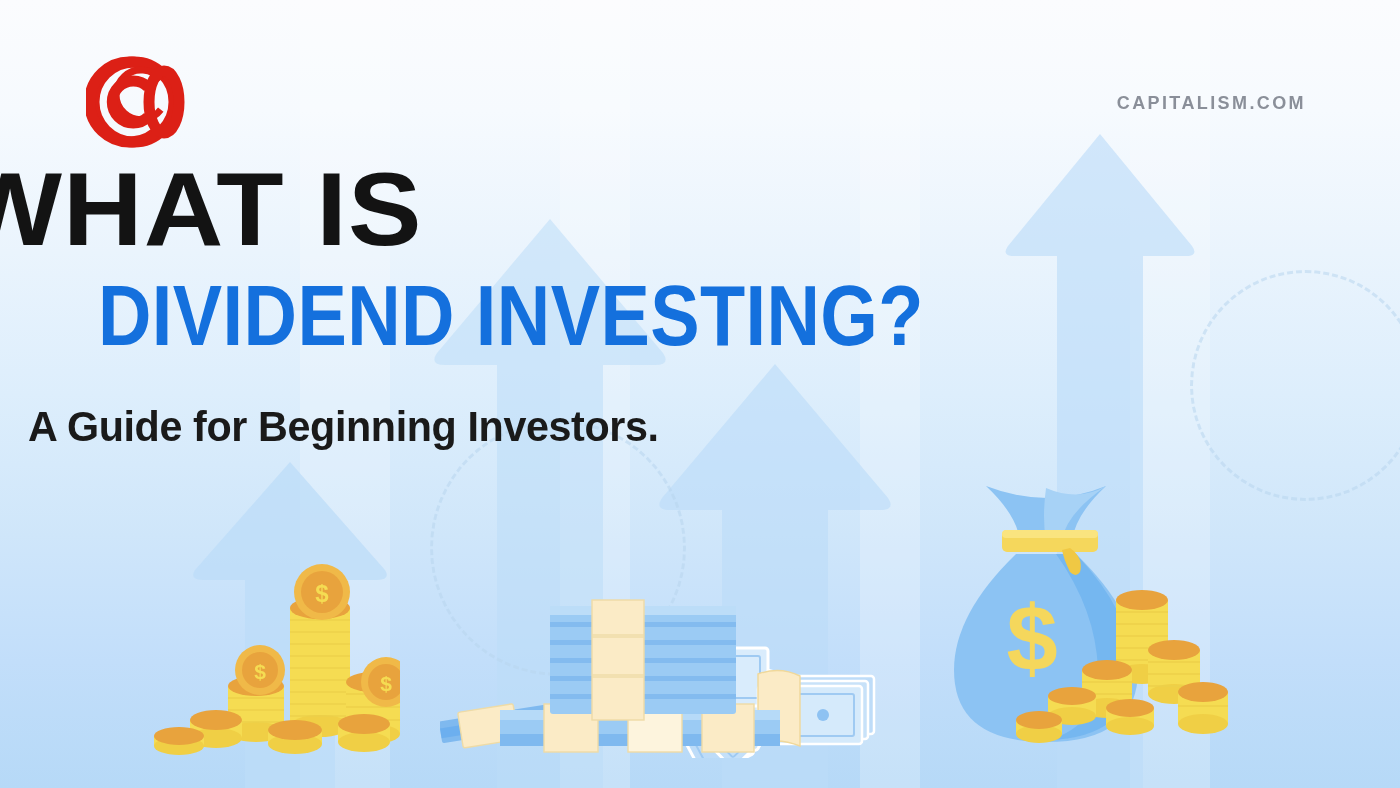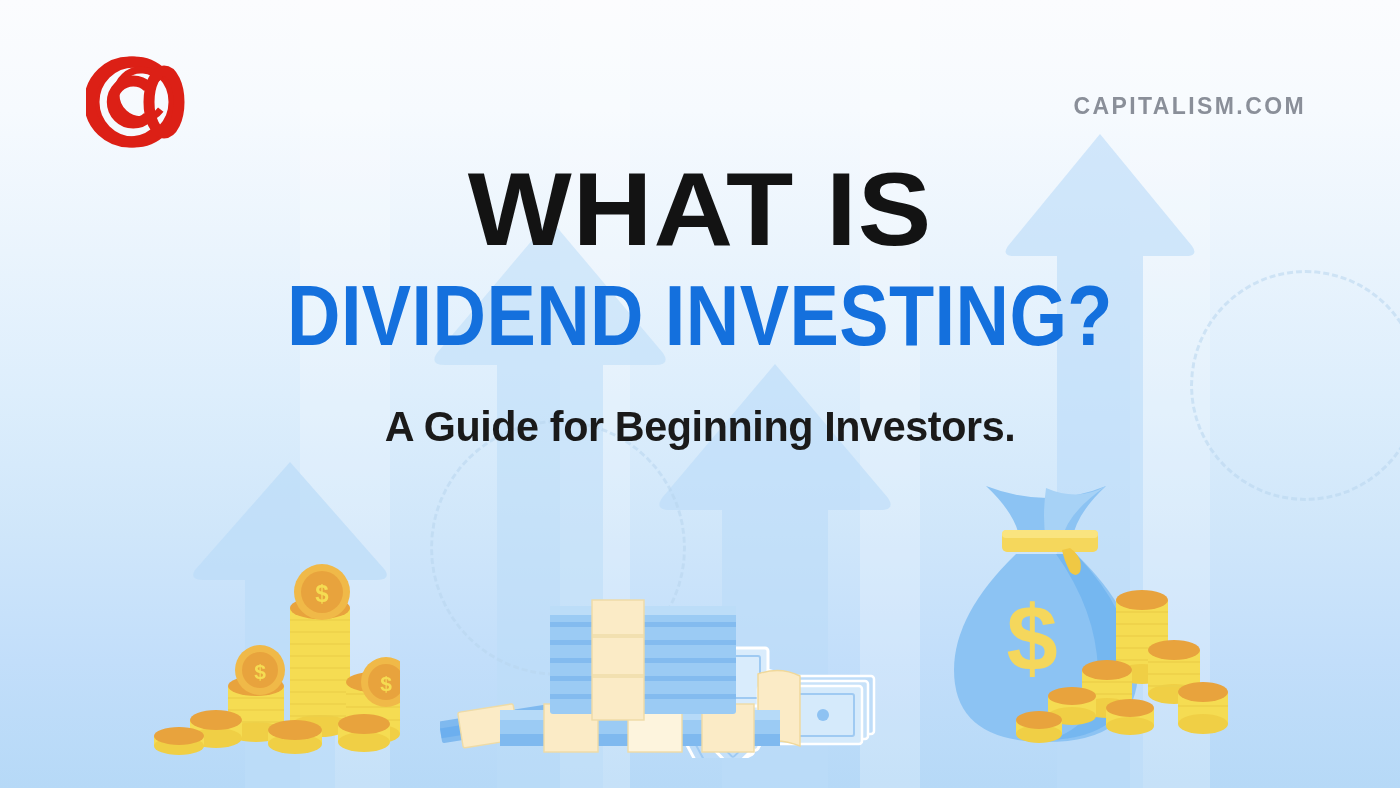--- a/index.html
+++ b/index.html
@@ -52,35 +52,34 @@
     position: absolute;
     left: 86px;
     top: 52px;
     width: 112px;
     height: 100px;
   }
   .brand-url {
     position: absolute;
     right: 94px;
     top: 93px;
-    font-size: 23px;
+    font-size: 18px;
     font-weight: 700;
     letter-spacing: 2.4px;
     color: #8a8f99;
     font-family: "Liberation Sans", sans-serif;
     white-space: nowrap;
   }
 
   
   .headline-block {
     position: absolute;
     left: 0;
     right: 0;
     top: 160px;
-    text-align: center;
     z-index: 5;
   }
   .title-main {
     font-family: "Liberation Sans Narrow", "Liberation Sans", sans-serif;
     font-size: 104px;
     line-height: .96;
     font-weight: 700;
     color: #131313;
     letter-spacing: 1px;
     transform: scaleX(1.06);

